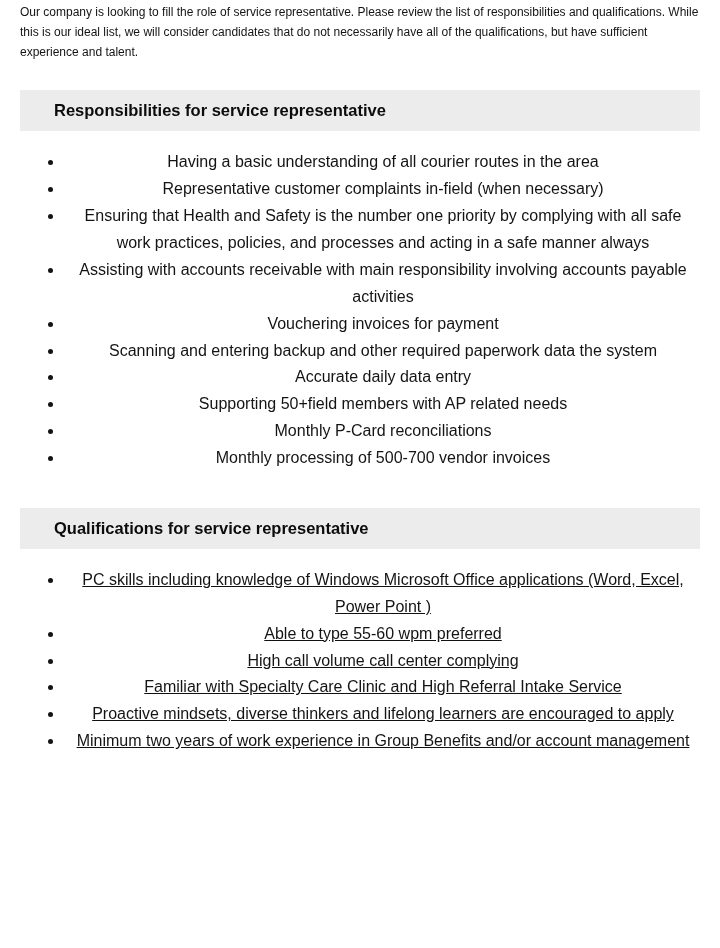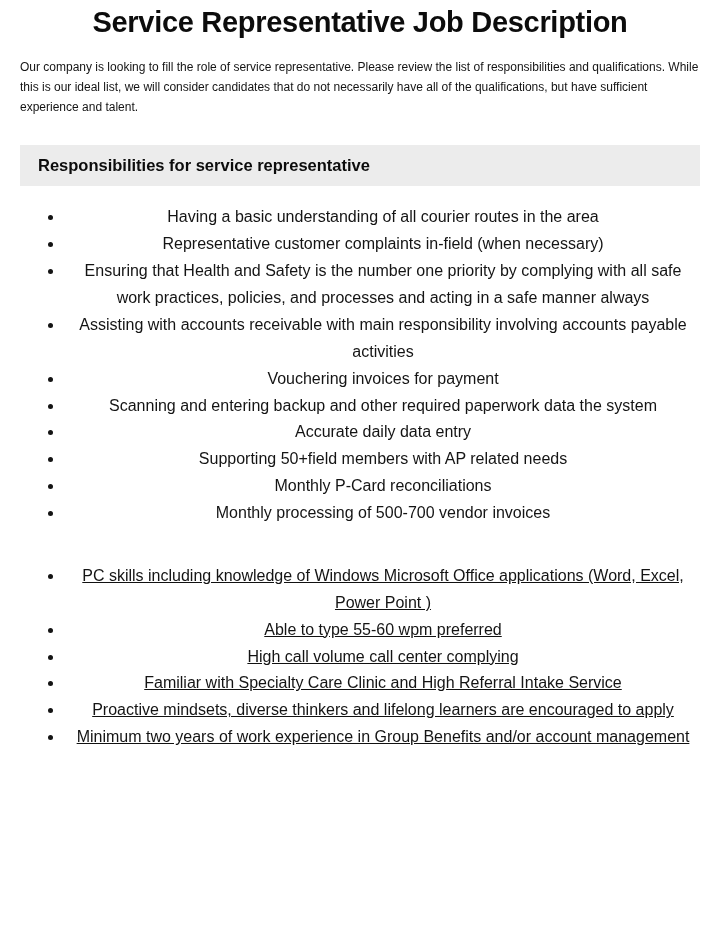--- a/index.html
+++ b/index.html
@@ -23,21 +23,21 @@
     color: #0c0c0c;
   }
   p.intro {
     font-size: 12px;
     line-height: 1.68;
     margin: 0 0 28px 0;
     color: #141414;
   }
   .section-bar {
     background: #ececec;
-    padding: 11px 18px;
+    padding: 11px 34px;
     font-size: 16.5px;
     font-weight: 700;
     color: #0c0c0c;
     margin: 0 0 18px 0;
   }
   ul.bullet-list {
     margin: 0 0 36px 0;
     padding: 0 0 0 44px;
     list-style-type: disc;
     text-align: center;
@@ -51,41 +51,43 @@
   ul.bullet-list.last {
     margin-bottom: 0;
     text-decoration: underline;
   }
 </style>
 </head>
 <body>
 
 <div class="page">
 
-  <h1 class="doc-title">Service Representative Job Description</h1>
 
   <p class="intro">Our company is looking to fill the role of service representative. Please review the list of responsibilities and qualifications. While this is our ideal list, we will consider candidates that do not necessarily have all of the qualifications, but have sufficient experience and talent.</p>
 
   <div class="section-bar">
     <span>Responsibilities for service representative</span>
   </div>
 
   <ul class="bullet-list">
     <li>Having a basic understanding of all courier routes in the area</li>
     <li>Representative customer complaints in-field (when necessary)</li>
     <li>Ensuring that Health and Safety is the number one priority by complying with all safe work practices, policies, and processes and acting in a safe manner always</li>
     <li>Assisting with accounts receivable with main responsibility involving accounts payable activities</li>
     <li>Vouchering invoices for payment</li>
     <li>Scanning and entering backup and other required paperwork data the system</li>
     <li>Accurate daily data entry</li>
     <li>Supporting 50+field members with AP related needs</li>
     <li>Monthly P-Card reconciliations</li>
     <li>Monthly processing of 500-700 vendor invoices</li>
   </ul>
 
+  <div class="section-bar">
+    <span>Qualifications for service representative</span>
+  </div>
 
   <ul class="bullet-list last">
     <li>PC skills including knowledge of Windows Microsoft Office applications (Word, Excel, Power Point )</li>
     <li>Able to type 55-60 wpm preferred</li>
     <li>High call volume call center complying</li>
     <li>Familiar with Specialty Care Clinic and High Referral Intake Service</li>
     <li>Proactive mindsets, diverse thinkers and lifelong learners are encouraged to apply</li>
     <li>Minimum two years of work experience in Group Benefits and/or account management</li>
   </ul>
 

